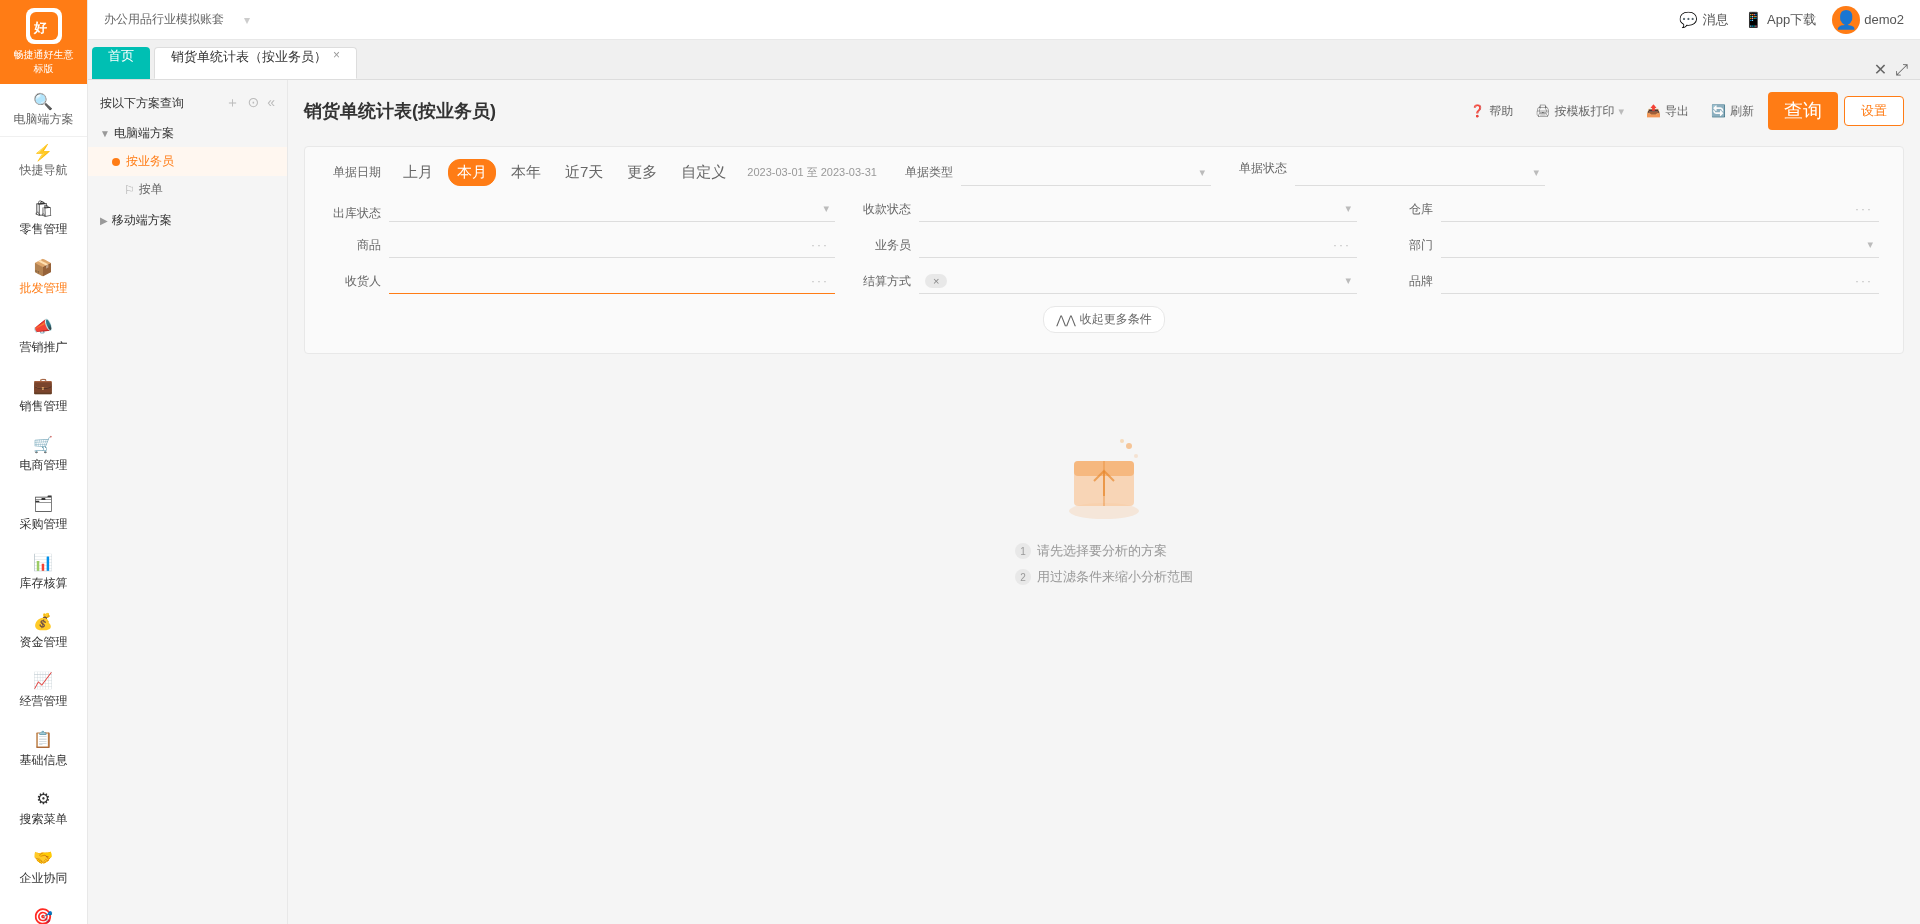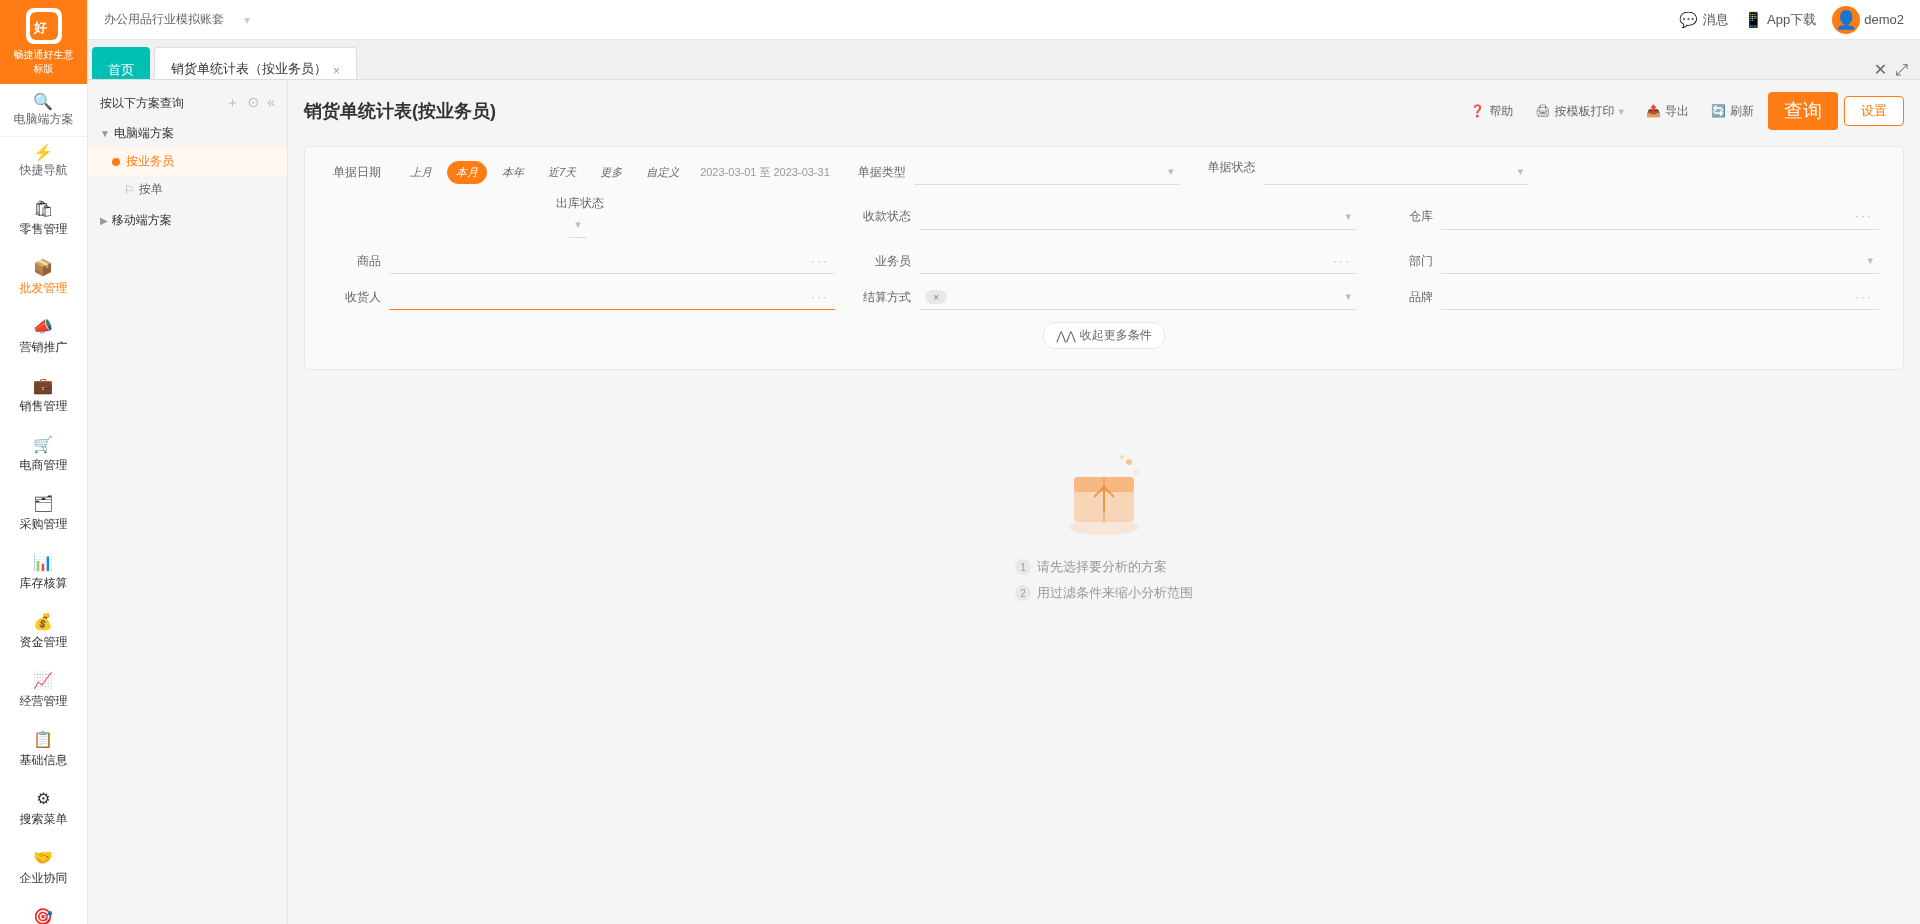--- a/index.html
+++ b/index.html
@@ -21,42 +21,42 @@
     
     .main { flex: 1; display: flex; flex-direction: column; height: 100%; overflow: hidden; }
 
     
     .top-header { height: 40px; background: #fff; border-bottom: 1px solid #e8e8e8; display: flex; align-items: center; padding: 0 16px; gap: 16px; }
     .breadcrumb-text { font-size: 12px; color: #666; }
     .breadcrumb-arrow { color: #ccc; font-size: 12px; margin-left: 4px; }
 
     
     .tab-bar { height: 40px; background: #f0f0f0; display: flex; align-items: flex-end; padding-left: 0; border-bottom: 1px solid #ddd; }
-    .tab { height: 32px; padding: 0 16px; display: flex; align-items: flex-end; gap: 6px; font-size: 13px; cursor: pointer; border-radius: 4px 4px 0 0; margin-left: 4px; background: #e0e0e0; color: #666; }
+    .tab { height: 32px; padding: 0 16px; display: flex; align-items: flex-start; gap: 6px; font-size: 13px; cursor: pointer; border-radius: 4px 4px 0 0; margin-left: 4px; background: #e0e0e0; color: #666; }
     .tab.active { background: #fff; color: #333; border: 1px solid #ddd; border-bottom: 1px solid #fff; }
     .tab .tab-close { color: #999; font-size: 12px; cursor: pointer; }
     .tab.home { background: #00bfb3; color: #fff; }
     .tab-expand { margin-left: auto; padding: 0 12px; font-size: 16px; color: #666; cursor: pointer; display: flex; align-items: center; gap: 8px; }
 
     
     .content { flex: 1; background: #f5f5f5; overflow: auto; padding: 0; }
 
     
     .page-header { display: flex; align-items: center; justify-content: space-between; margin-bottom: 16px; }
     .page-title { font-size: 18px; font-weight: bold; color: #333; }
     .page-actions { display: flex; align-items: center; gap: 12px; }
     .action-btn { display: flex; align-items: center; gap: 4px; color: #666; font-size: 12px; cursor: pointer; padding: 4px 8px; border-radius: 4px; }
     .action-btn-primary { background: #ff7c15; color: #fff; border: none; padding: 6px 16px; border-radius: 4px; cursor: pointer; font-size: 19px; }
     .action-btn-secondary { background: #fff; color: #ff7c15; border: 1px solid #ff7c15; padding: 5px 16px; border-radius: 4px; cursor: pointer; font-size: 13px; }
     .print-btn { display: flex; align-items: center; gap: 4px; }
 
     
     .filter-section { border: 1px solid #e8e8e8; border-radius: 4px; padding: 12px 16px; margin-bottom: 12px; background: #fafafa; }
     .filter-date-group { display: flex; align-items: center; gap: 6px; }
-    .date-btn { padding: 3px 8px; border-radius: 3px; font-size: 11px; cursor: pointer; border: 1px solid transparent; color: #666; font-style: italic; }
+    .date-btn { padding: 3px 8px; border-radius: 3px; font-size: 15px; cursor: pointer; border: 1px solid transparent; color: #666; }
     .date-btn.active { background: #ff7c15; color: #fff; border-color: #ff7c15; border-radius: 12px; }
     .date-range { font-size: 11px; color: #999; margin-left: 6px; }
 
     
     .collapse-bar { display: flex; justify-content: center; padding: 8px 0; }
     .collapse-btn { display: flex; align-items: center; gap: 4px; color: #666; font-size: 12px; cursor: pointer; padding: 4px 12px; border: 1px solid #e8e8e8; border-radius: 12px; background: #fff; }
 
     
     .empty-state { display: flex; flex-direction: column; align-items: center; justify-content: center; padding: 60px 0; gap: 16px; }
     .empty-icon { width: 120px; height: 100px; position: relative; }
@@ -265,21 +265,21 @@
               <span>刷新</span>
             </div>
             <button class="action-btn-primary">查询</button>
             <button class="action-btn-secondary">设置</button>
           </div>
         </div>
 
         <div class="filter-section">
 
           <div style="display:grid; grid-template-columns: auto 1fr 1fr 1fr; align-items:center; margin-bottom:10px; gap:0;">
-            <div style="display:flex; align-items:center; gap:12px; padding-right:8px;">
+            <div style="display:flex; align-items:center; gap:5px; padding-right:8px;">
               <span class="box-label">单据日期</span>
               <div class="filter-date-group">
                 <span class="date-btn">上月</span>
                 <span class="date-btn active">本月</span>
                 <span class="date-btn">本年</span>
                 <span class="date-btn">近7天</span>
                 <span class="date-btn">更多</span>
                 <span class="date-btn">自定义</span>
                 <span class="date-range">2023-03-01 至 2023-03-31</span>
               </div>
@@ -294,21 +294,21 @@
             <div style="display:flex; padding:0 8px;">
               <span class="box-label">单据状态</span>
               <div class="box-input" style="flex:1;">
                 <span></span>
                 <span style="color:#bbb; font-size:11px;">▾</span>
               </div>
             </div>
           </div>
 
           <div style="display:grid; grid-template-columns: 1fr 1fr 1fr; margin-bottom:10px;">
-            <div style="display:flex; align-items:center; padding:0 8px 0 0;flex-direction:column;">
+            <div style="display:flex; align-items:flex-end; padding:0 8px 0 0;">
               <span class="box-label">出库状态</span>
               <div class="box-input" style="flex:1;">
                 <span></span>
                 <span style="color:#bbb; font-size:11px;">▾</span>
               </div>
             </div>
             <div style="display:flex; align-items:center; padding:0 8px;">
               <span class="box-label">收款状态</span>
               <div class="box-input" style="flex:1;">
                 <span></span>

